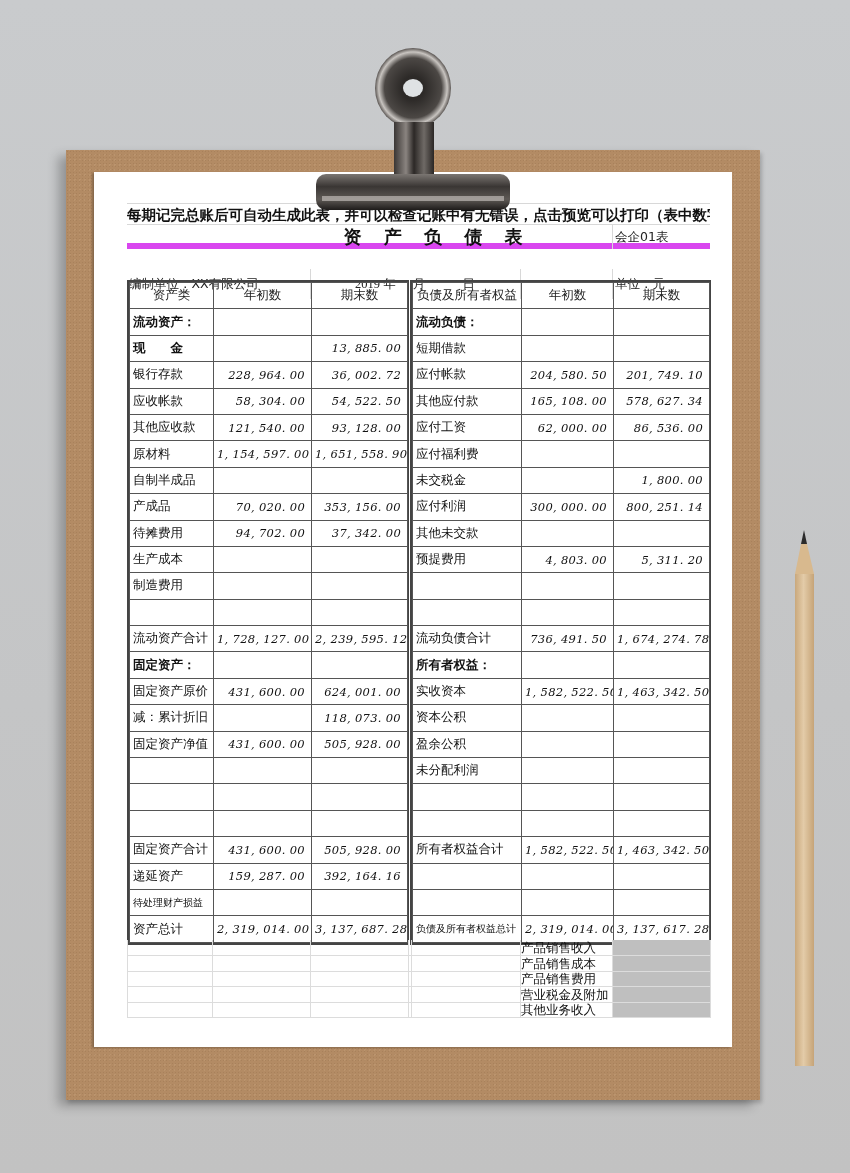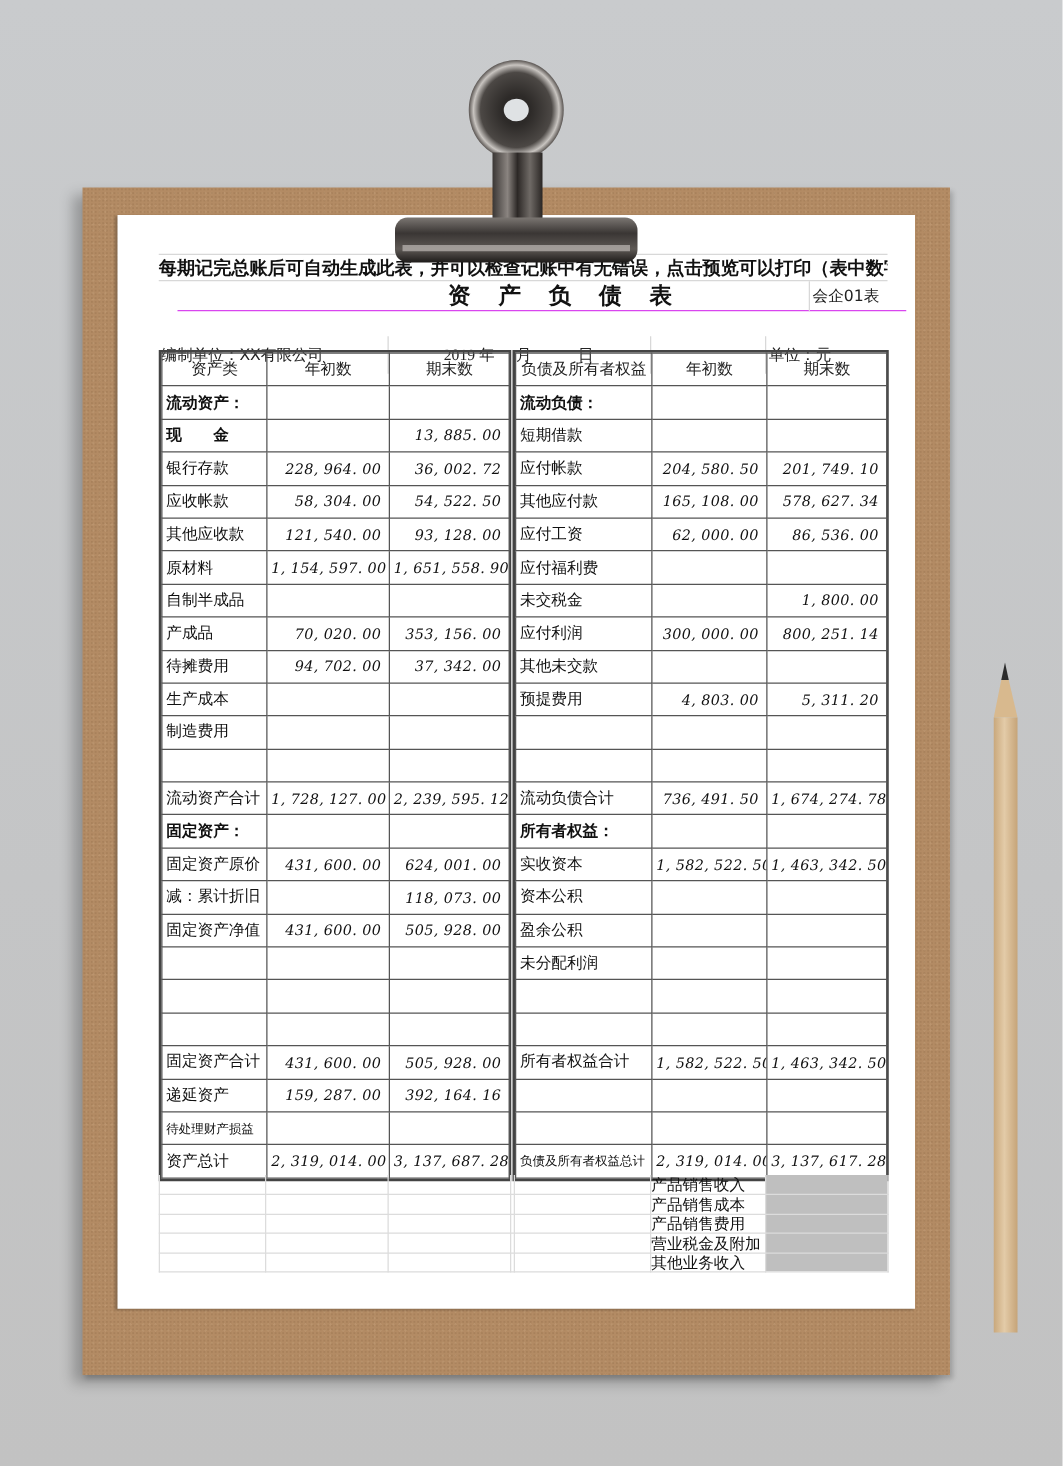--- a/index.html
+++ b/index.html
@@ -25,33 +25,33 @@
     box-shadow: -2px 1px 2px rgba(0,0,0,0.25);
   }
   
   .headline {
     position: absolute; left: 127px; top: 203px; width: 583px; height: 22px;
     font-weight: bold; font-size: 14.5px; line-height: 22px; color: #111;
     white-space: nowrap; overflow: hidden;
     border-bottom: 1px solid #d8d8d8; border-top: 1px solid #d8d8d8;
   }
   .title-row {
-    position: absolute; left: 142px; top: 225px; width: 583px; height: 24px;
-    border-bottom: 1px solid #d946ef;
+    position: absolute; left: 127px; top: 225px; width: 583px; height: 24px;
+    border-bottom: 6px solid #d946ef;
     text-decoration: underline;
   }
   .title-text {
     position: absolute; left: 190px; top: 0; width: 240px; text-align: center;
     font-family: "DejaVu Serif", "Liberation Serif", serif;
     font-size: 18px; font-weight: bold; letter-spacing: 8px; line-height: 24px; color: #111;
   }
   .form-code {
     position: absolute; left: 485px; top: 0; width: 98px; height: 24px;
     border-left: 1px solid #d8d8d8; padding-left: 2px;
-    font-size: 12.5px; line-height: 24px; color: #222; margin-left: 20px;
+    font-size: 12.5px; line-height: 24px; color: #222;
   }
   .meta-row {
     position: absolute; left: 127px; top: 249px; width: 583px; height: 30px;
     font-size: 12.5px; color: #222;
   }
   .meta-row > div { position: absolute; top: 0; height: 30px; line-height: 30px; margin-top: 20px; }
   .meta-unit { left: 2px; width: 180px; }
   .meta-date { left: 183px; width: 210px; border-left: 1px solid #d8d8d8; padding-left: 44px; font-family: Liberation Serif, serif; }
   .meta-date span { margin-right: 14px; }
   .meta-blank { left: 393px; width: 92px; border-left: 1px solid #d8d8d8; }

